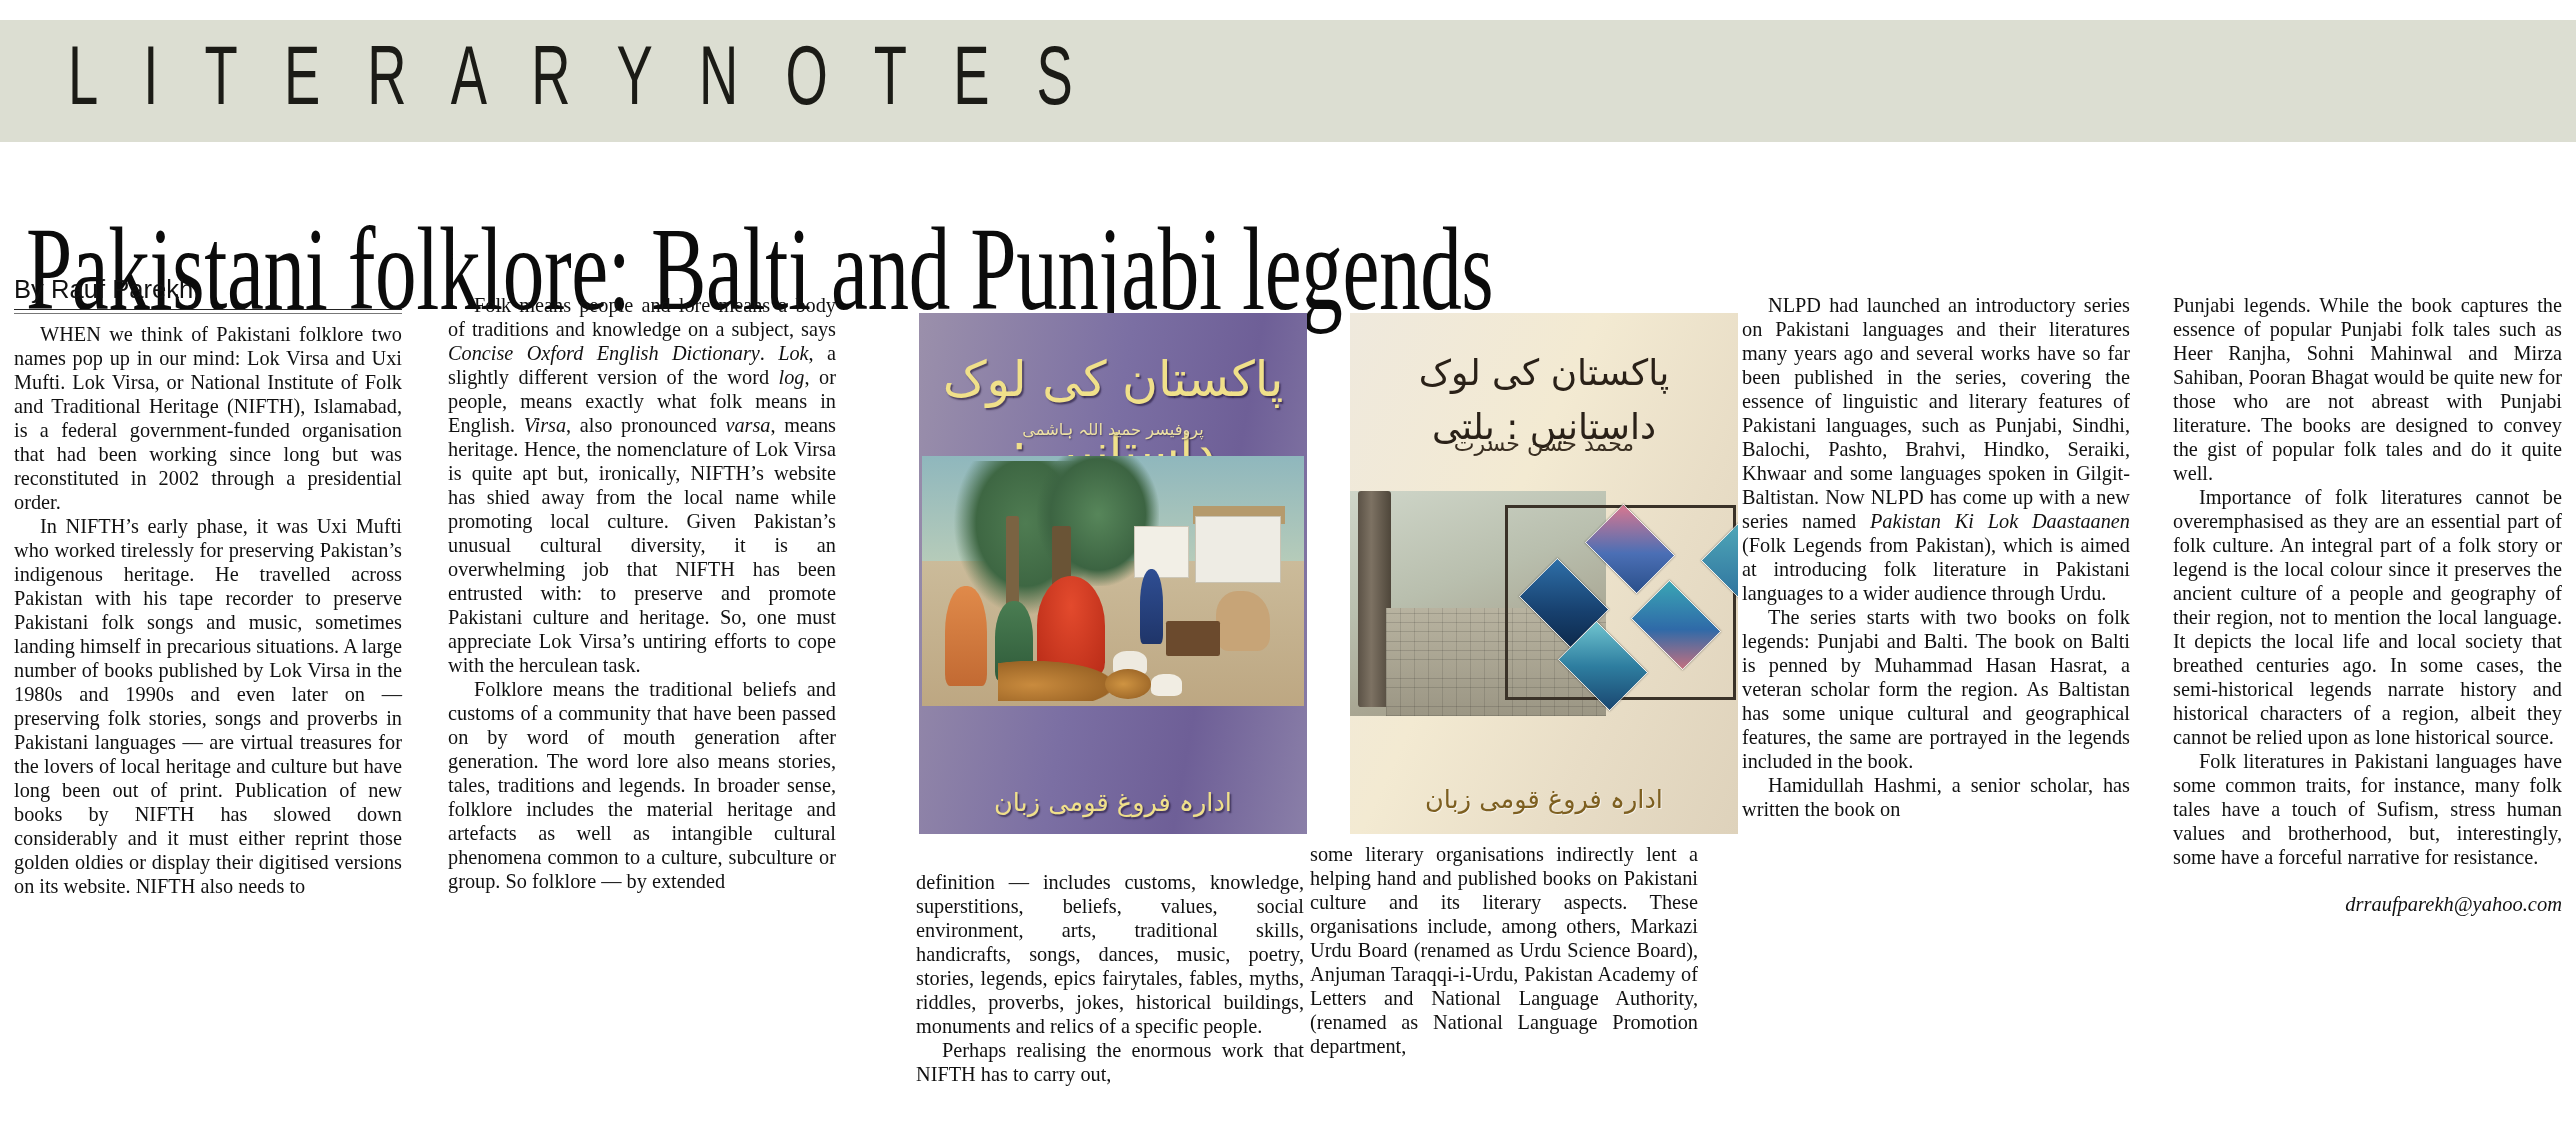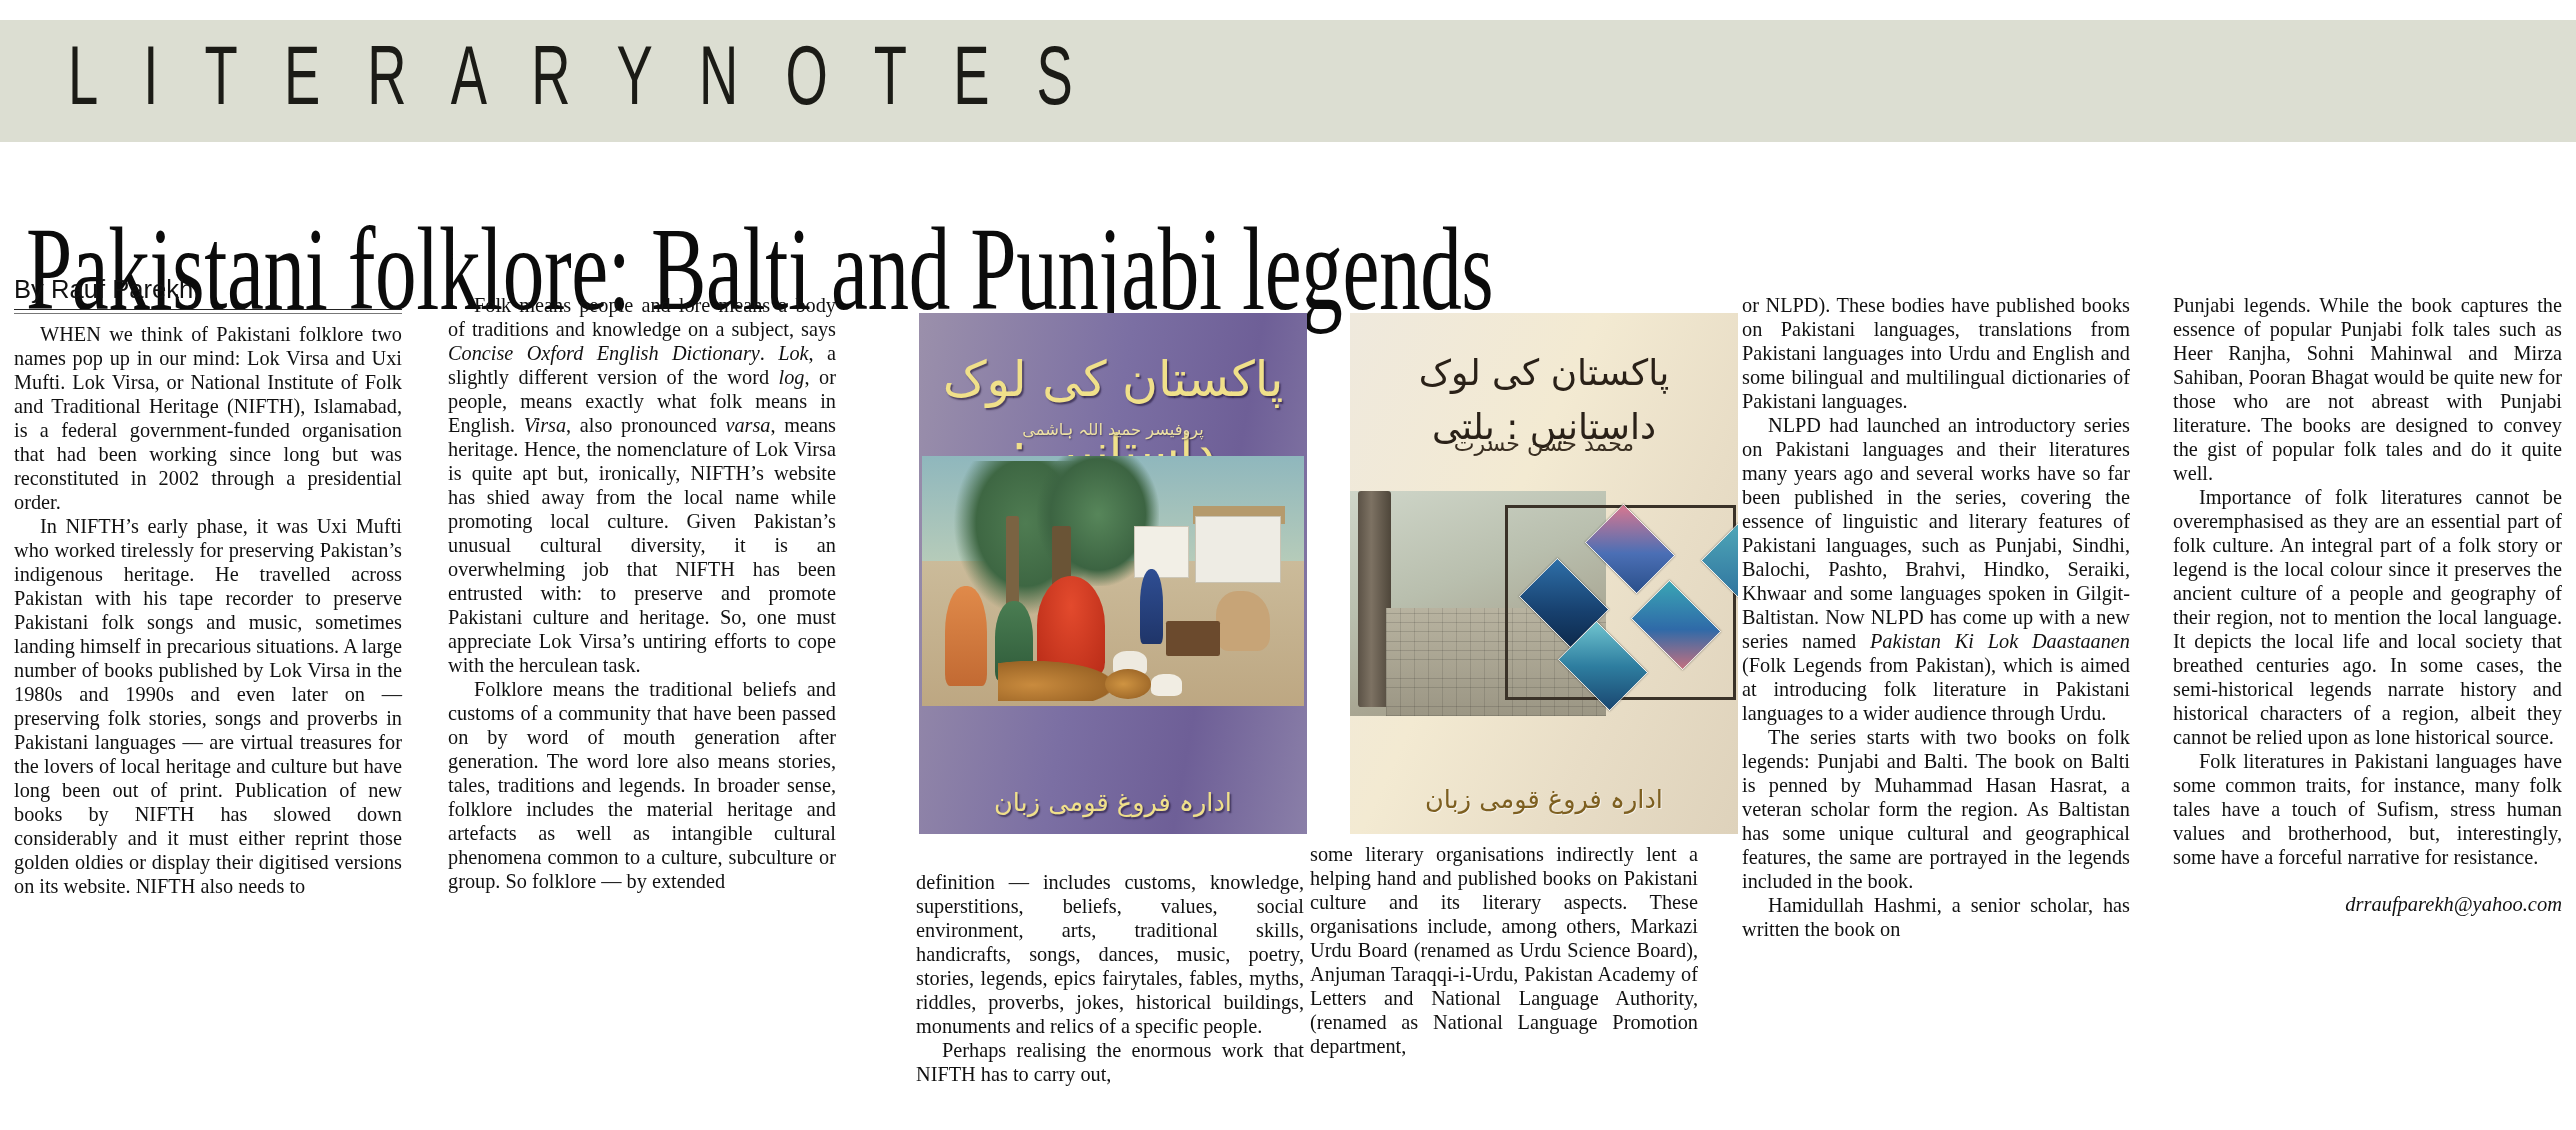--- a/index.html
+++ b/index.html
@@ -386,21 +386,20 @@
     <p>Folklore means the traditional beliefs and customs of a community that have been passed on by word of mouth generation after generation. The word lore also means stories, tales, traditions and legends. In broader sense, folklore includes the material heritage and artefacts as well as intangible cultural phenomena common to a culture, subculture or group. So folklore — by extended</p>
   </div>
 <div class="col c3">
     <p class="noindent">definition — includes customs, knowledge, superstitions, beliefs, values, social environment, arts, traditional skills, handicrafts, songs, dances, music, poetry, stories, legends, epics fairytales, fables, myths, riddles, proverbs, jokes, historical buildings, monuments and relics of a specific people.</p>
     <p>Perhaps realising the enormous work that NIFTH has to carry out,</p>
   </div>
 <div class="col c4">
     <p class="noindent">some literary organisations indirectly lent a helping hand and published books on Pakistani culture and its literary aspects. These organisations include, among others, Markazi Urdu Board (renamed as Urdu Science Board), Anjuman Taraqqi-i-Urdu, Pakistan Academy of Letters and National Language Authority, (renamed as National Language Promotion department,</p>
   </div>
 <div class="col c5">
-    <p class="noindent">or NLPD). These bodies have published books on Pakistani languages, translations from Pakistani languages into Urdu and English and some bilingual and multilingual dictionaries of Pakistani languages.</p>
     <p>NLPD had launched an introductory series on Pakistani languages and their literatures many years ago and several works have so far been published in the series, covering the essence of linguistic and literary features of Pakistani languages, such as Punjabi, Sindhi, Balochi, Pashto, Brahvi, Hindko, Seraiki, Khwaar and some languages spoken in Gilgit-Baltistan. Now NLPD has come up with a new series named <i>Pakistan Ki Lok Daastaanen</i> (Folk Legends from Pakistan), which is aimed at introducing folk literature in Pakistani languages to a wider audience through Urdu.</p>
     <p>The series starts with two books on folk legends: Punjabi and Balti. The book on Balti is penned by Muhammad Hasan Hasrat, a veteran scholar form the region. As Baltistan has some unique cultural and geographical features, the same are portrayed in the legends included in the book.</p>
     <p>Hamidullah Hashmi, a senior scholar, has written the book on</p>
   </div>
 <div class="col c6">
     <p class="noindent">Punjabi legends. While the book captures the essence of popular Punjabi folk tales such as Heer Ranjha, Sohni Mahinwal and Mirza Sahiban, Pooran Bhagat would be quite new for those who are not abreast with Punjabi literature. The books are designed to convey the gist of popular folk tales and do it quite well.</p>
     <p>Importance of folk literatures cannot be overemphasised as they are an essential part of folk culture. An integral part of a folk story or legend is the local colour since it preserves the ancient culture of a people and geography of their region, not to mention the local language. It depicts the local life and local society that breathed centuries ago. In some cases, the semi-historical legends narrate history and historical characters of a region, albeit they cannot be relied upon as lone historical source.</p>
     <p>Folk literatures in Pakistani languages have some common traits, for instance, many folk tales have a touch of Sufism, stress human values and brotherhood, but, interestingly, some have a forceful narrative for resistance.</p>
   <div class="email">drraufparekh@yahoo.com</div>
 </div>

